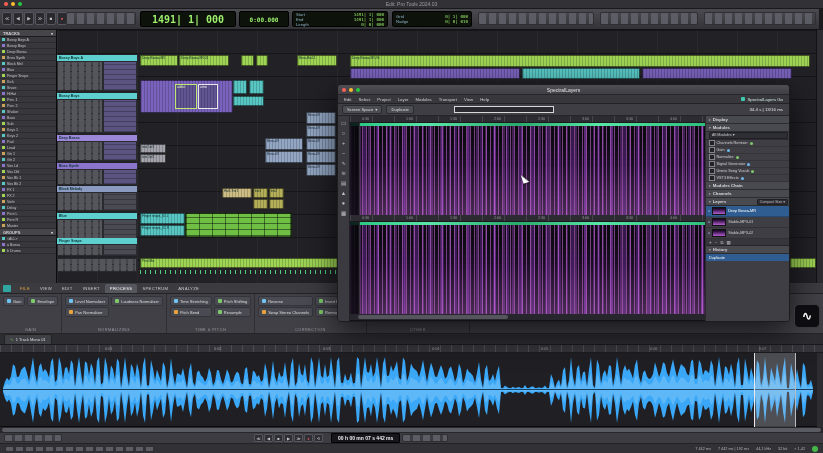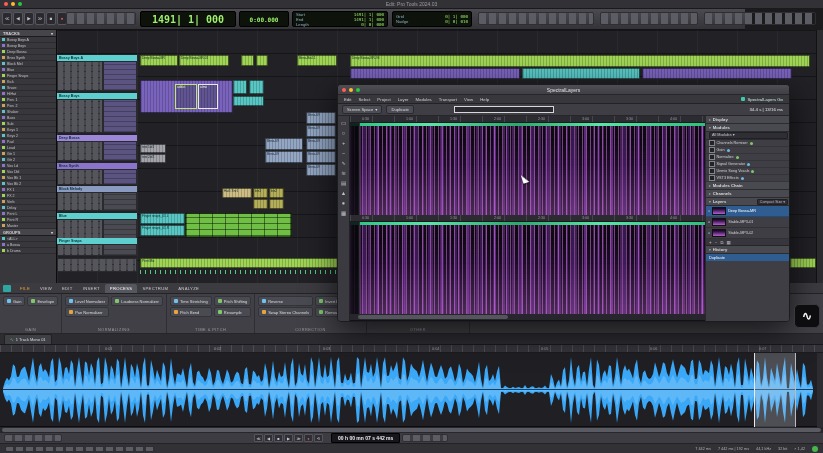--- a/index.html
+++ b/index.html
@@ -10,21 +10,21 @@
   
   .dots{display:flex;gap:3px;align-items:center}
   .dot{width:4px;height:4px;border-radius:50%}
   .dr{background:#ff5f57}.dy{background:#febc2e}.dg{background:#28c840}
   .icstrip{background-image:repeating-linear-gradient(90deg,#5c5c64 0 7px,rgba(0,0,0,0) 7px 10px);
     border:1px solid #2e2e33;border-radius:2px}
   
   .pt-titlebar{left:0;top:0;width:823px;height:9px;background:#323236;border-bottom:1px solid #1a1a1c;
     display:flex;align-items:center;padding:0 4px}
   .pt-title{position:absolute;left:0;right:0;text-align:center;font-size:5px;color:#9a9aa0}
-  .pt-toolbar{left:0;top:9px;width:745px;height:21px;background:linear-gradient(#4a4a50,#333338);
+  .pt-toolbar{left:0;top:9px;width:819px;height:21px;background:linear-gradient(#4a4a50,#333338);
     border-bottom:1px solid #141416}
   .ptbtn{width:10px;height:13px;background:#2a2a2e;border:1px solid #565660;border-radius:2px;
     color:#c2c2ca;font-size:4.5px;display:flex;align-items:center;justify-content:center}
   .pt-transport{display:flex;gap:1px}
   .pt-transport .ptbtn:nth-child(6){color:#e05a5a}
   .cntbox{background:#0d130a;border:1px solid #000;border-radius:2px;color:#9ef06e;
     font-family:"DejaVu Sans Mono",monospace}
   .cntmain{display:flex;align-items:center;justify-content:center;font-size:10px;font-weight:bold}
   .cntrow{display:flex;justify-content:space-between;padding:0 3px;font-size:4.2px;line-height:5px}
   .cntrow .lb{color:#8fb0c8;font-family:"Liberation Sans",sans-serif}

